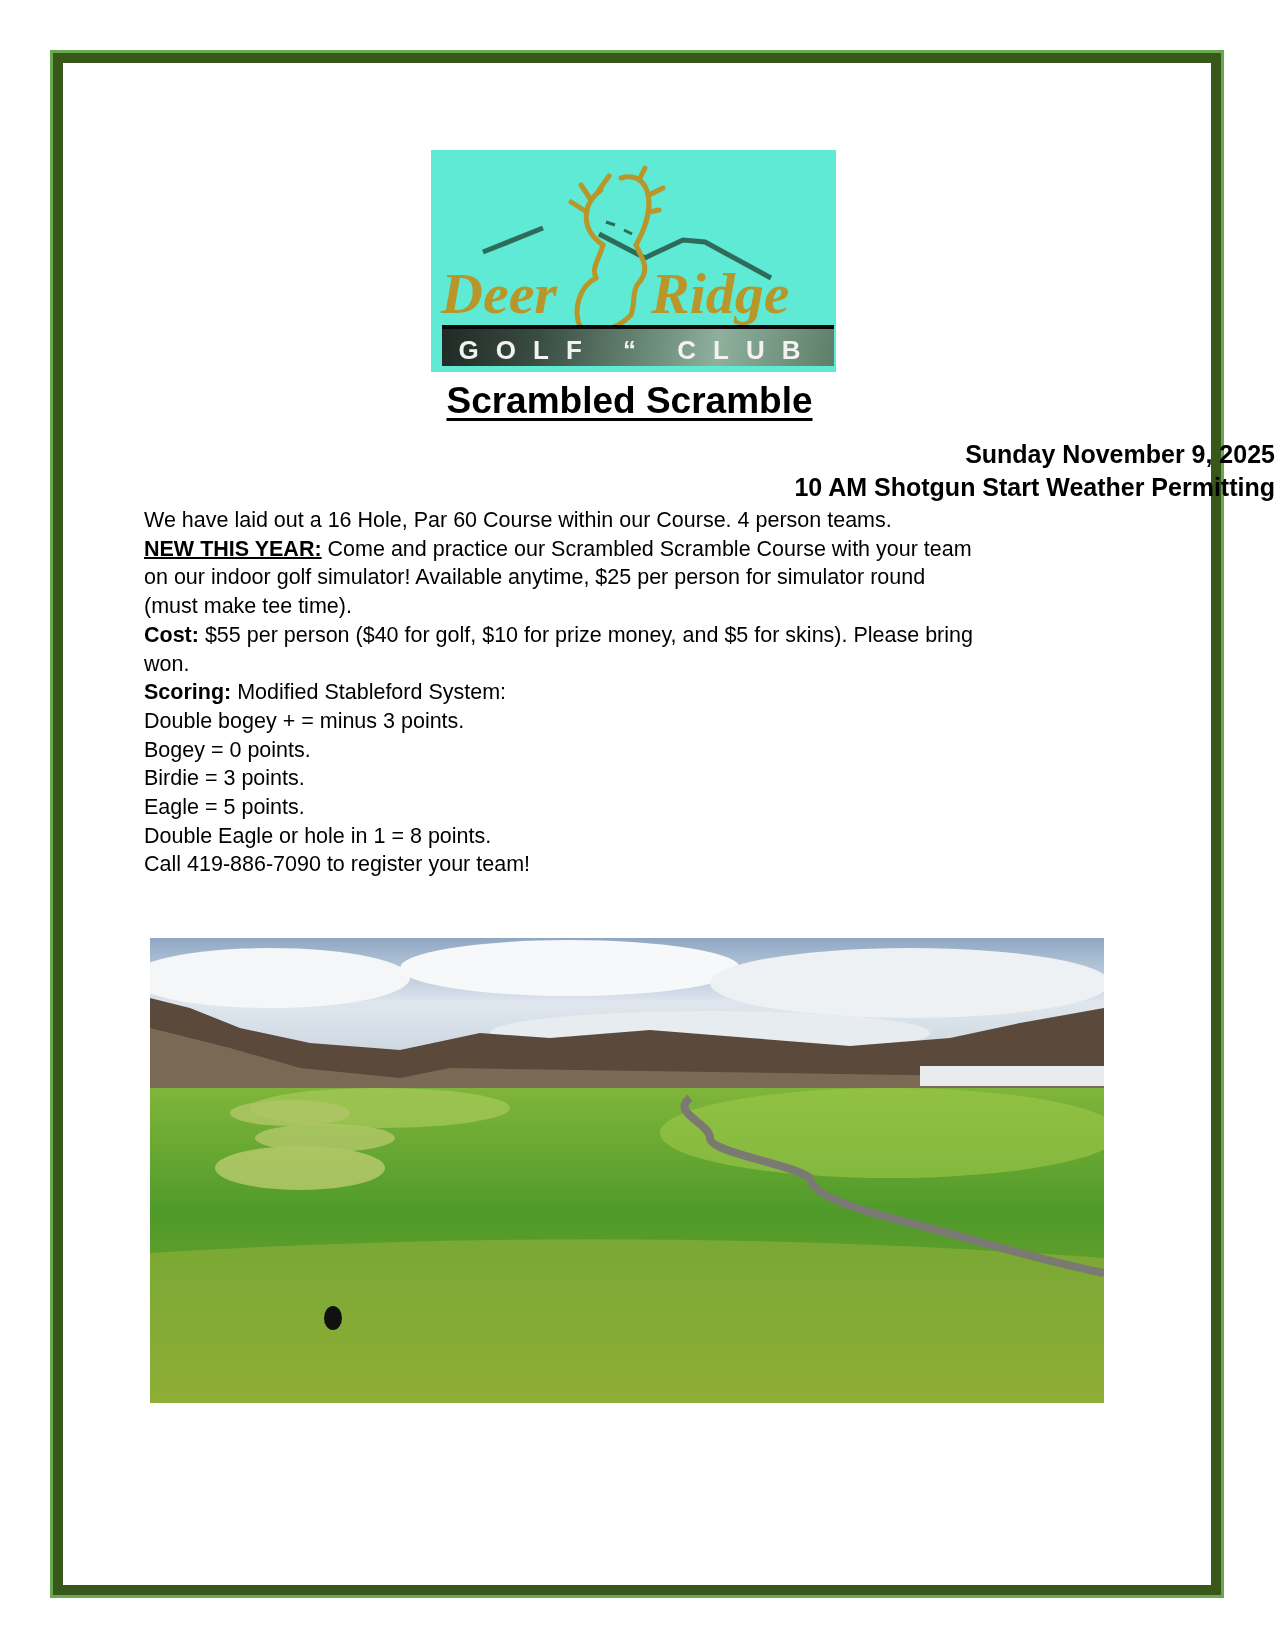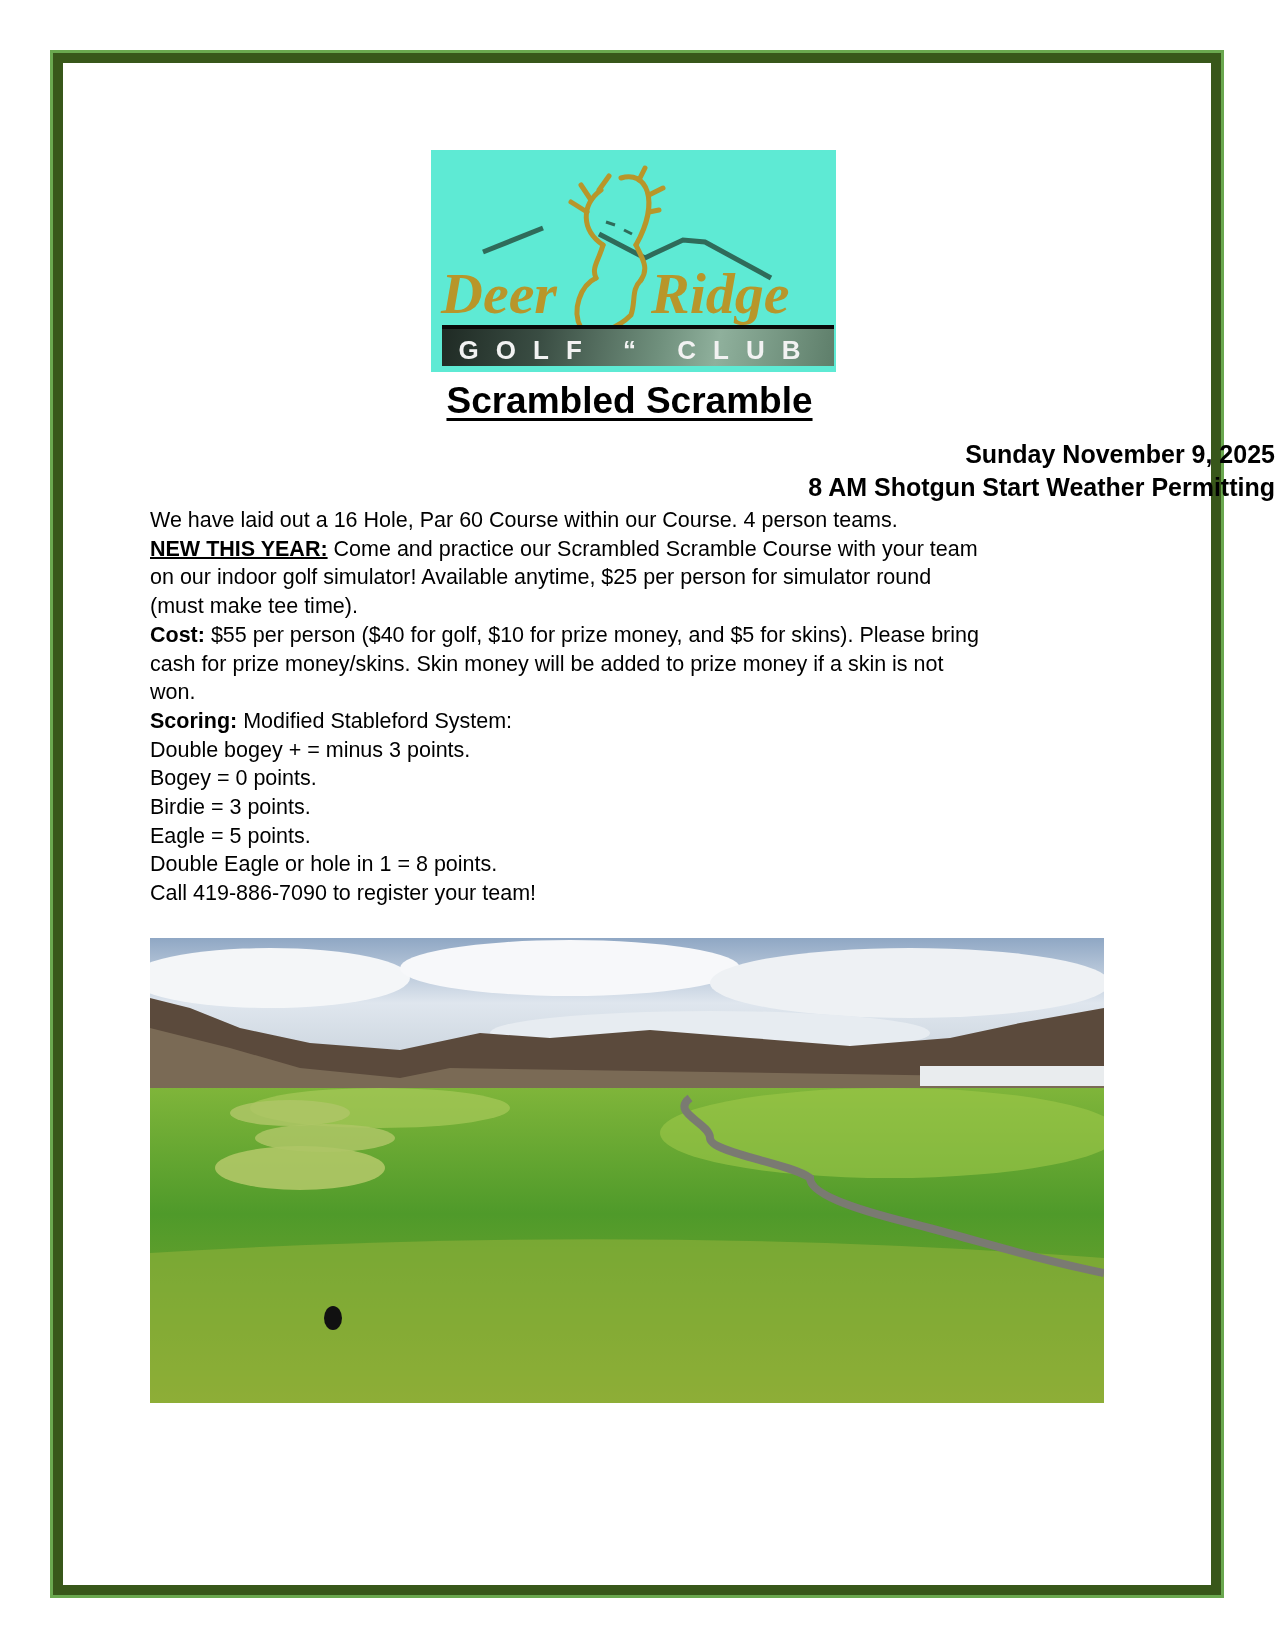--- a/index.html
+++ b/index.html
@@ -19,21 +19,21 @@
   .logo-band-text { position:absolute; left:0; top:6px; width:100%; text-align:center;
                     color:#f2f2f2; font-weight:bold; font-size:26px; letter-spacing:17px;
                     font-family:"Liberation Sans", sans-serif; white-space:pre; }
 
   .title { position:absolute; left:0; width:1259px; top:380px; text-align:center;
            font-weight:bold; font-size:37px; }
   .title span { text-decoration:underline; text-decoration-thickness:3px; text-underline-offset:5px; }
   .subtitle { position:absolute; left:0; width:1275px; text-align:right; font-weight:bold; font-size:25px; }
   .sub1 { top:440px; } .sub2 { top:473px; }
 
-  .body { position:absolute; left:150px; top:506px; width:980px; font-size:21.5px; line-height:28.7px; }
+  .body { position:absolute; left:144px; top:506px; width:980px; font-size:21.5px; line-height:28.7px; }
   .body p { margin:0; white-space:nowrap; }
   .b { font-weight:bold; }
   .bu { font-weight:bold; text-decoration:underline; text-decoration-thickness:2px; }
 
   .photo { position:absolute; left:150px; top:938px; width:954px; height:465px; overflow:hidden; }
   .photo svg { display:block; }
 </style>
 </head>
 <body>
 
@@ -70,29 +70,28 @@
   </svg>
   <div class="logo-band">
     <div class="logo-band-text">GOLF “ CLUB</div>
   </div>
 </div>
 
 <div class="title">
   <span>Scrambled Scramble</span>
 </div>
 <div class="subtitle sub1">Sunday November 9, 2025</div>
-<div class="subtitle sub2">8 AM Shotgun Start Weather Permitting</div>
+<div class="subtitle sub2">10 AM Shotgun Start Weather Permitting</div>
 
 <div class="body">
   <p>We have laid out a 16 Hole, Par 60 Course within our Course. 4 person teams.</p>
   <p><span class="bu">NEW THIS YEAR:</span><span> Come and practice our Scrambled Scramble Course with your team</span></p>
   <p>on our indoor golf simulator! Available anytime, $25 per person for simulator round</p>
   <p>(must make tee time).</p>
   <p><span class="b">Cost:</span><span> $55 per person ($40 for golf, $10 for prize money, and $5 for skins). Please bring</span></p>
-  <p>cash for prize money/skins. Skin money will be added to prize money if a skin is not</p>
   <p>won.</p>
   <p><span class="b">Scoring:</span><span> Modified Stableford System:</span></p>
   <p>Double bogey + = minus 3 points.</p>
   <p>Bogey = 0 points.</p>
   <p>Birdie = 3 points.</p>
   <p>Eagle = 5 points.</p>
   <p>Double Eagle or hole in 1 = 8 points.</p>
   <p>Call 419-886-7090 to register your team!</p>
 </div>
 

